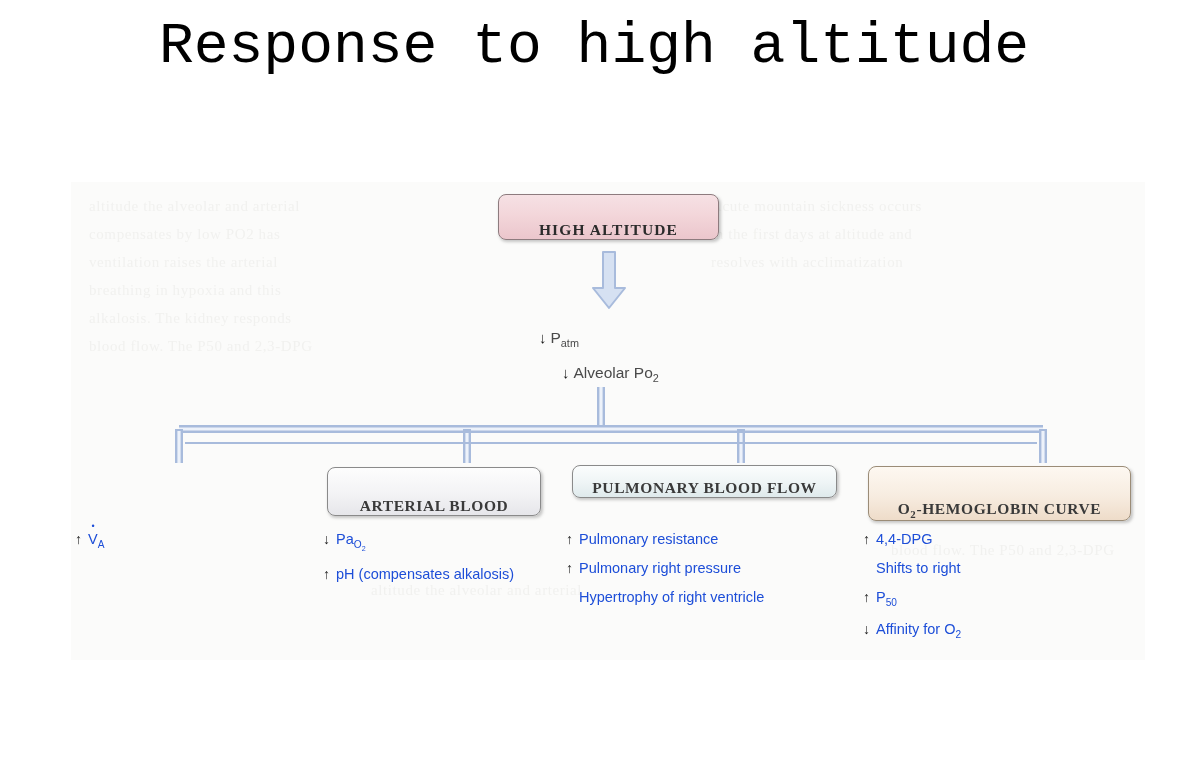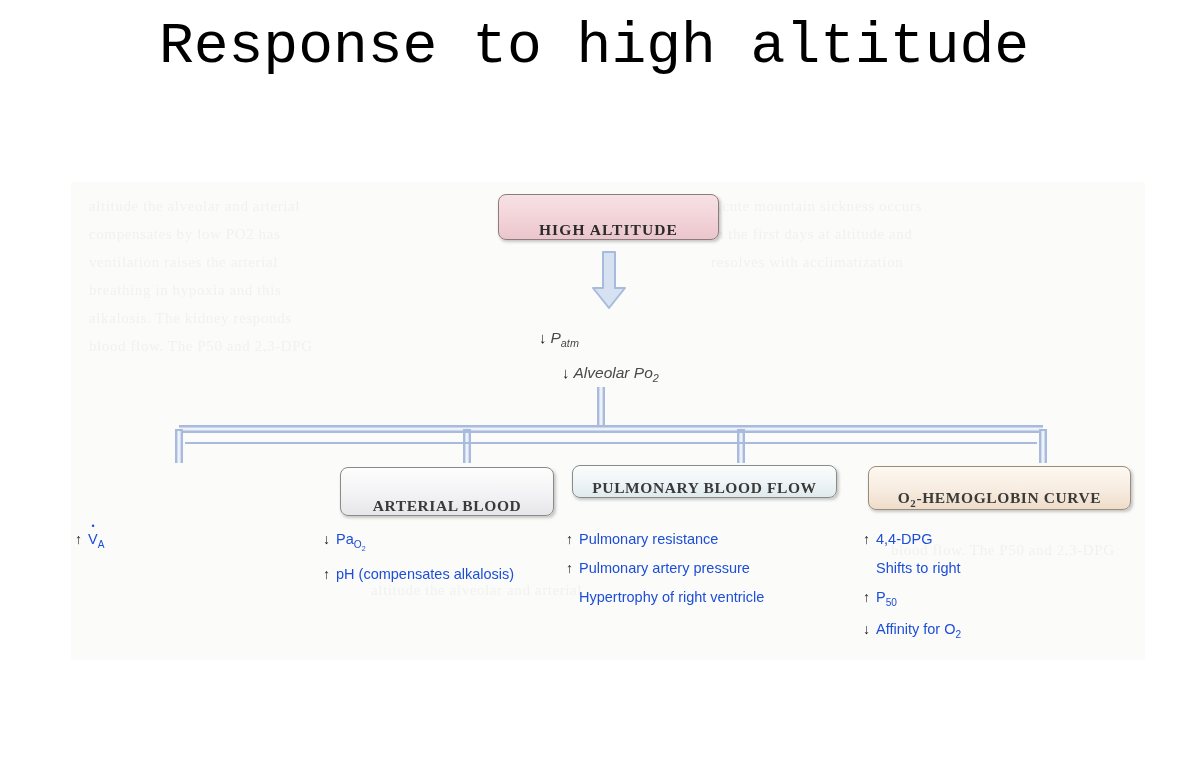--- a/index.html
+++ b/index.html
@@ -92,21 +92,20 @@
     pointer-events: none;
   }
 
   
   .mid-label {
     position: absolute;
     font-family: "Liberation Sans", sans-serif;
     font-size: 15.5px;
     color: #4a4a4a;
     white-space: nowrap;
-    font-style: italic;
   }
   .mid-label .arrow-gly {
     color: #1c1c1c;
     font-size: 15px;
     font-weight: 700;
     margin-right: 4px;
   }
   sub { font-size: 0.70em; }
 
   
@@ -196,29 +195,29 @@
     <path d="M 296 46 L 296 76" fill="none" stroke="#edf2fa" stroke-width="3.2"></path>
     <path d="M 570 42 L 570 76" fill="none" stroke="#a8bbdc" stroke-width="8"></path>
     <path d="M 570 46 L 570 76" fill="none" stroke="#edf2fa" stroke-width="3.2"></path>
     <path d="M 872 42 L 872 76" fill="none" stroke="#a8bbdc" stroke-width="8"></path>
     <path d="M 872 44 L 872 76" fill="none" stroke="#edf2fa" stroke-width="3.2"></path>
 
     <path d="M 14 56 L 866 56" fill="none" stroke="#a8bbdc" stroke-width="2.2"></path>
   </svg>
 
 
-  <div class="node grey-box" style="left:269px; top:285px; width:214px; height:49px;">
+  <div class="node grey-box" style="left:256px; top:285px; width:214px; height:49px;">
     <span>ARTERIAL BLOOD</span>
   </div>
 
   <div class="node blue-box" style="left:501px; top:283px; width:265px; height:33px;">
     <span>PULMONARY BLOOD FLOW</span>
   </div>
 
-  <div class="node tan-box" style="left:797px; top:284px; width:263px; height:44px;">
+  <div class="node tan-box" style="left:797px; top:284px; width:263px; height:55px;">
     <span>O<sub>2</sub>-HEMOGLOBIN CURVE</span>
   </div>
 
   <div class="outcome-list" style="left:4px; top:349px;">
     <div class="outcome-row">
       <span class="gly">↑</span>
       <span class="txt"><span class="dotacc">V</span><sub>A</sub></span>
     </div>
   </div>
 
@@ -233,21 +232,21 @@
     </div>
   </div>
 
   <div class="outcome-list" style="left:495px; top:349px;">
     <div class="outcome-row">
       <span class="gly">↑</span>
       <span class="txt">Pulmonary resistance</span>
     </div>
     <div class="outcome-row">
       <span class="gly">↑</span>
-      <span class="txt">Pulmonary artery pressure</span>
+      <span class="txt">Pulmonary right pressure</span>
     </div>
     <div class="outcome-row">
       <span class="gly"></span>
       <span class="txt">Hypertrophy of right ventricle</span>
     </div>
   </div>
 
   <div class="outcome-list" style="left:792px; top:349px;">
     <div class="outcome-row">
       <span class="gly">↑</span>

